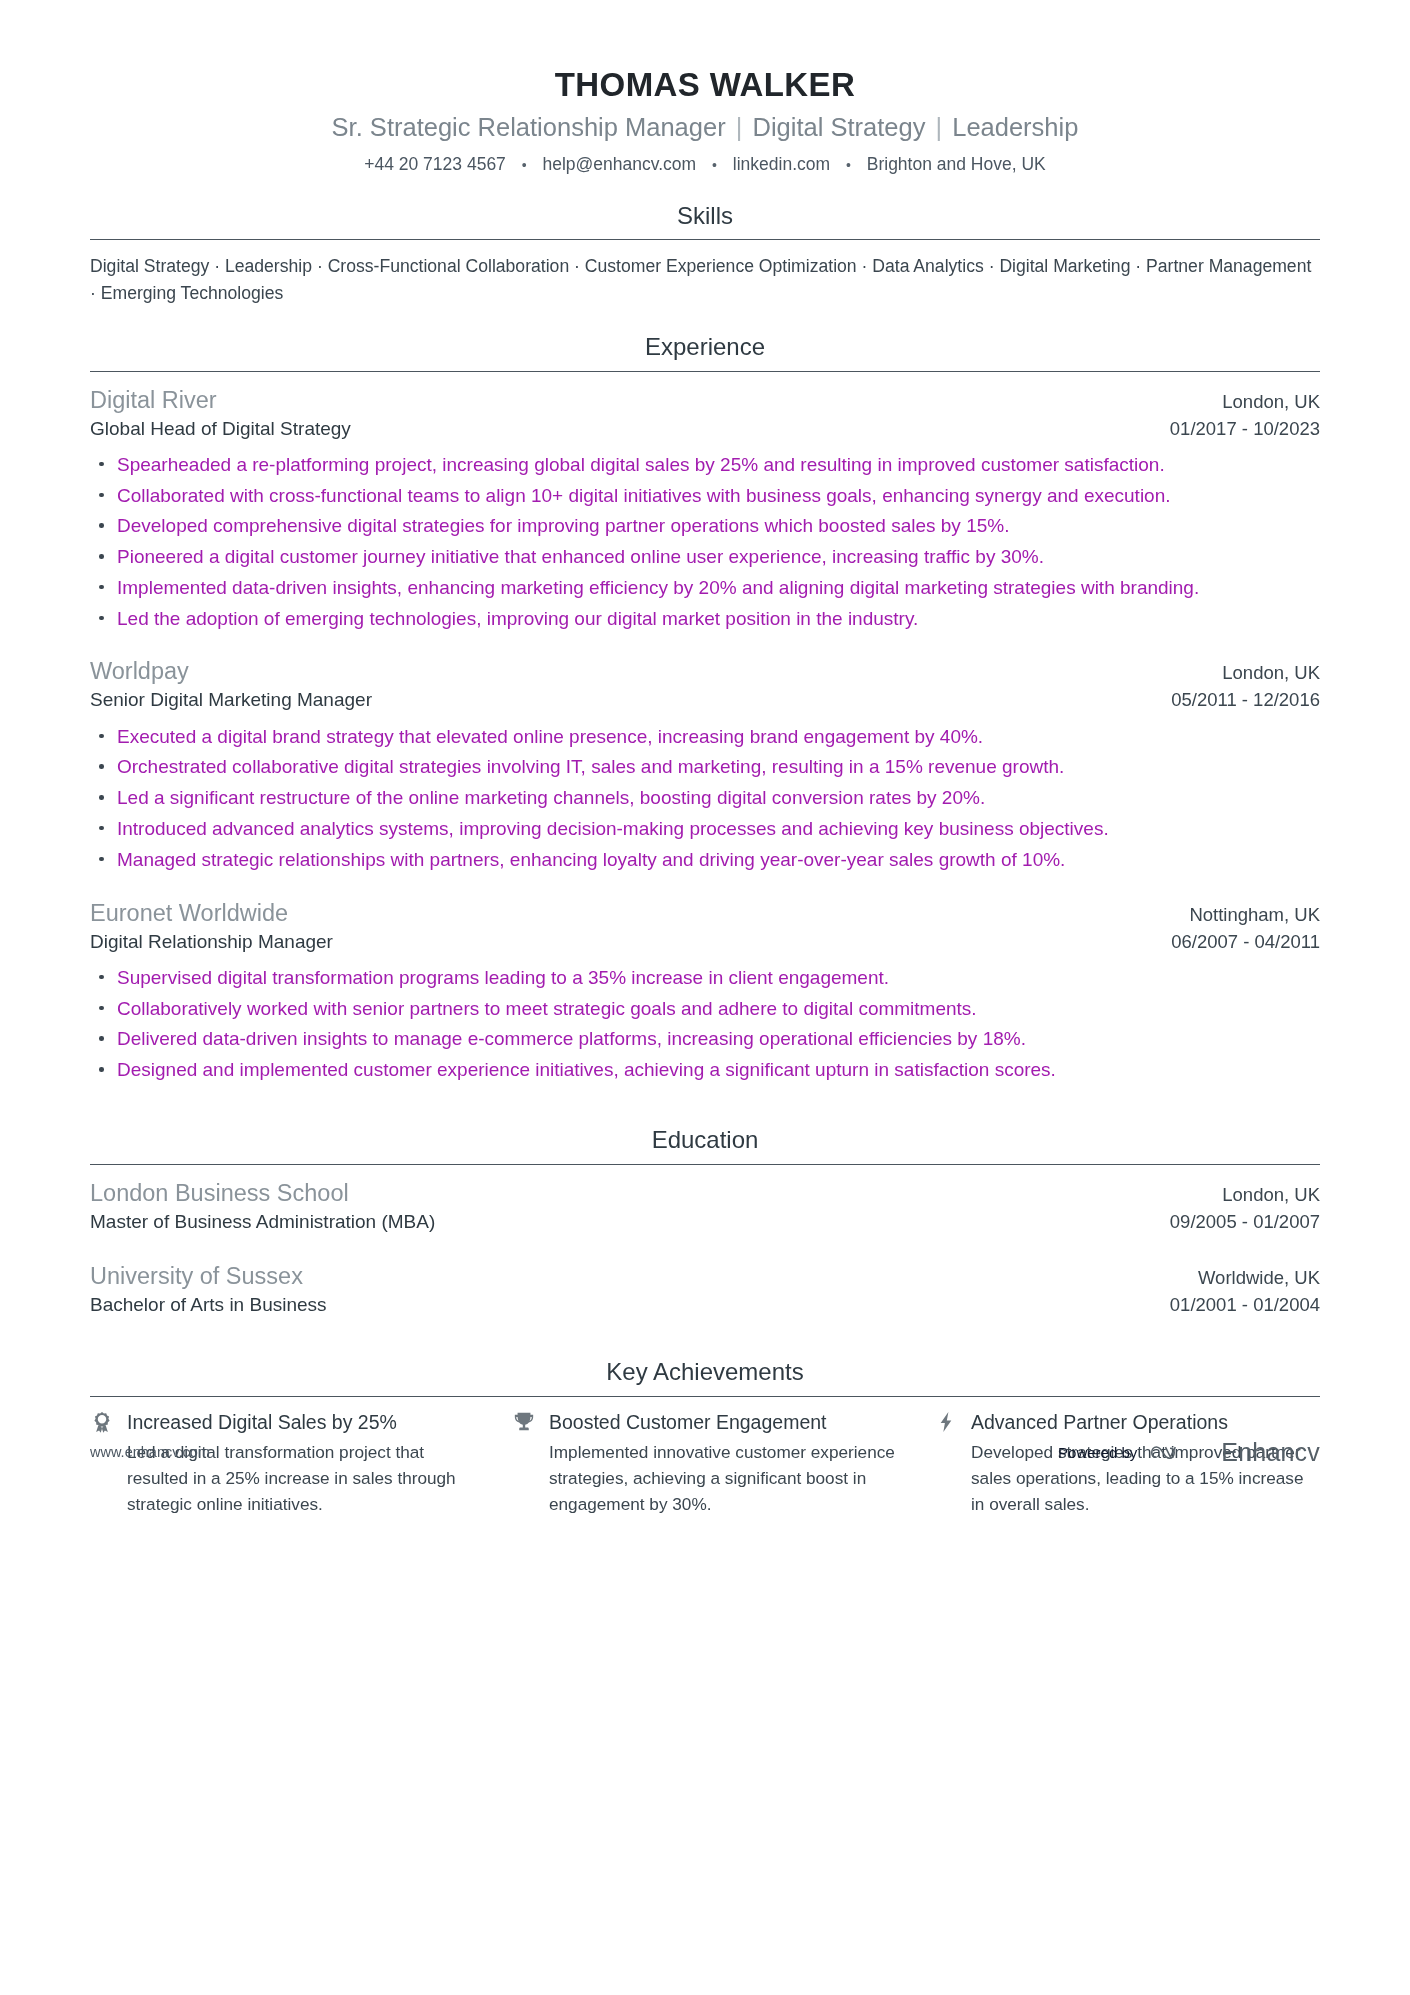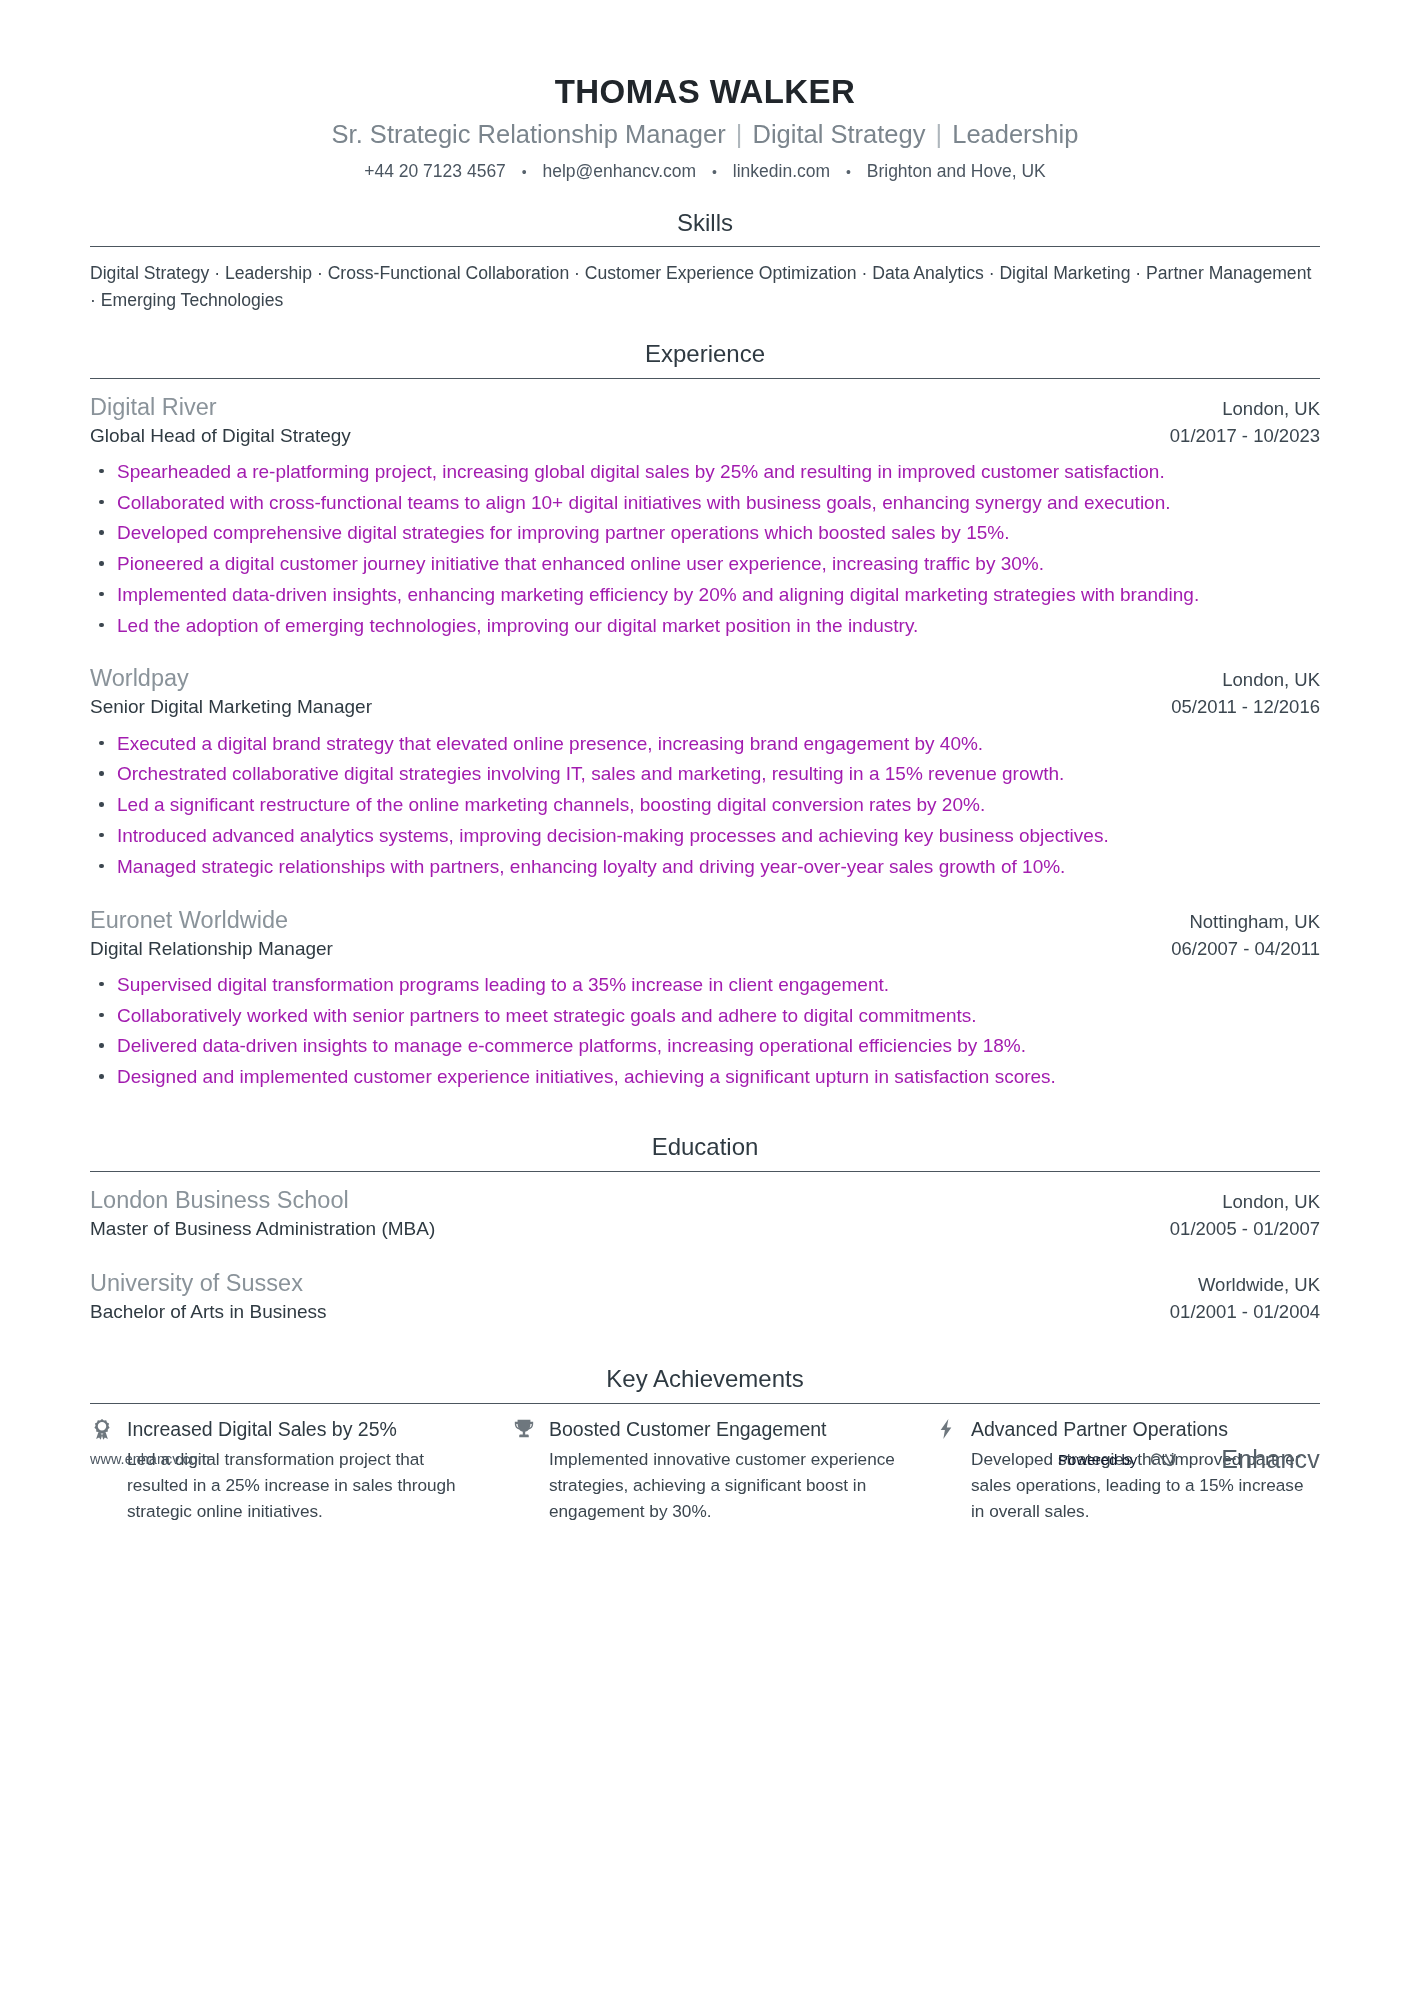--- a/index.html
+++ b/index.html
@@ -9,21 +9,21 @@
   }
   body {
     font-family: "Liberation Sans", sans-serif;
     color: #2f3a42;
     -webkit-font-smoothing: antialiased;
   }
   .page {
     position: relative;
     width: 1410px;
     height: 1531px;
-    margin: 11px auto;
+    margin: 4px auto;
     background: #ffffff;
     box-sizing: border-box;
     padding: 0 90px;
     overflow: hidden;
   }
 
   
   .header {
     text-align: center;
     padding-top: 62px;
@@ -315,21 +315,21 @@
     <div class="section-title">Education</div>
     <hr class="section-rule">
 
     <div class="entry">
       <div class="entry-row">
         <div class="org">London Business School</div>
         <div class="org-meta">London, UK</div>
       </div>
       <div class="entry-row">
         <div class="role">Master of Business Administration (MBA)</div>
-        <div class="role-meta">01/2005 - 01/2007</div>
+        <div class="role-meta">09/2005 - 01/2007</div>
       </div>
     </div>
 
     <div class="entry">
       <div class="entry-row">
         <div class="org">University of Sussex</div>
         <div class="org-meta">Worldwide, UK</div>
       </div>
       <div class="entry-row">
         <div class="role">Bachelor of Arts in Business</div>

